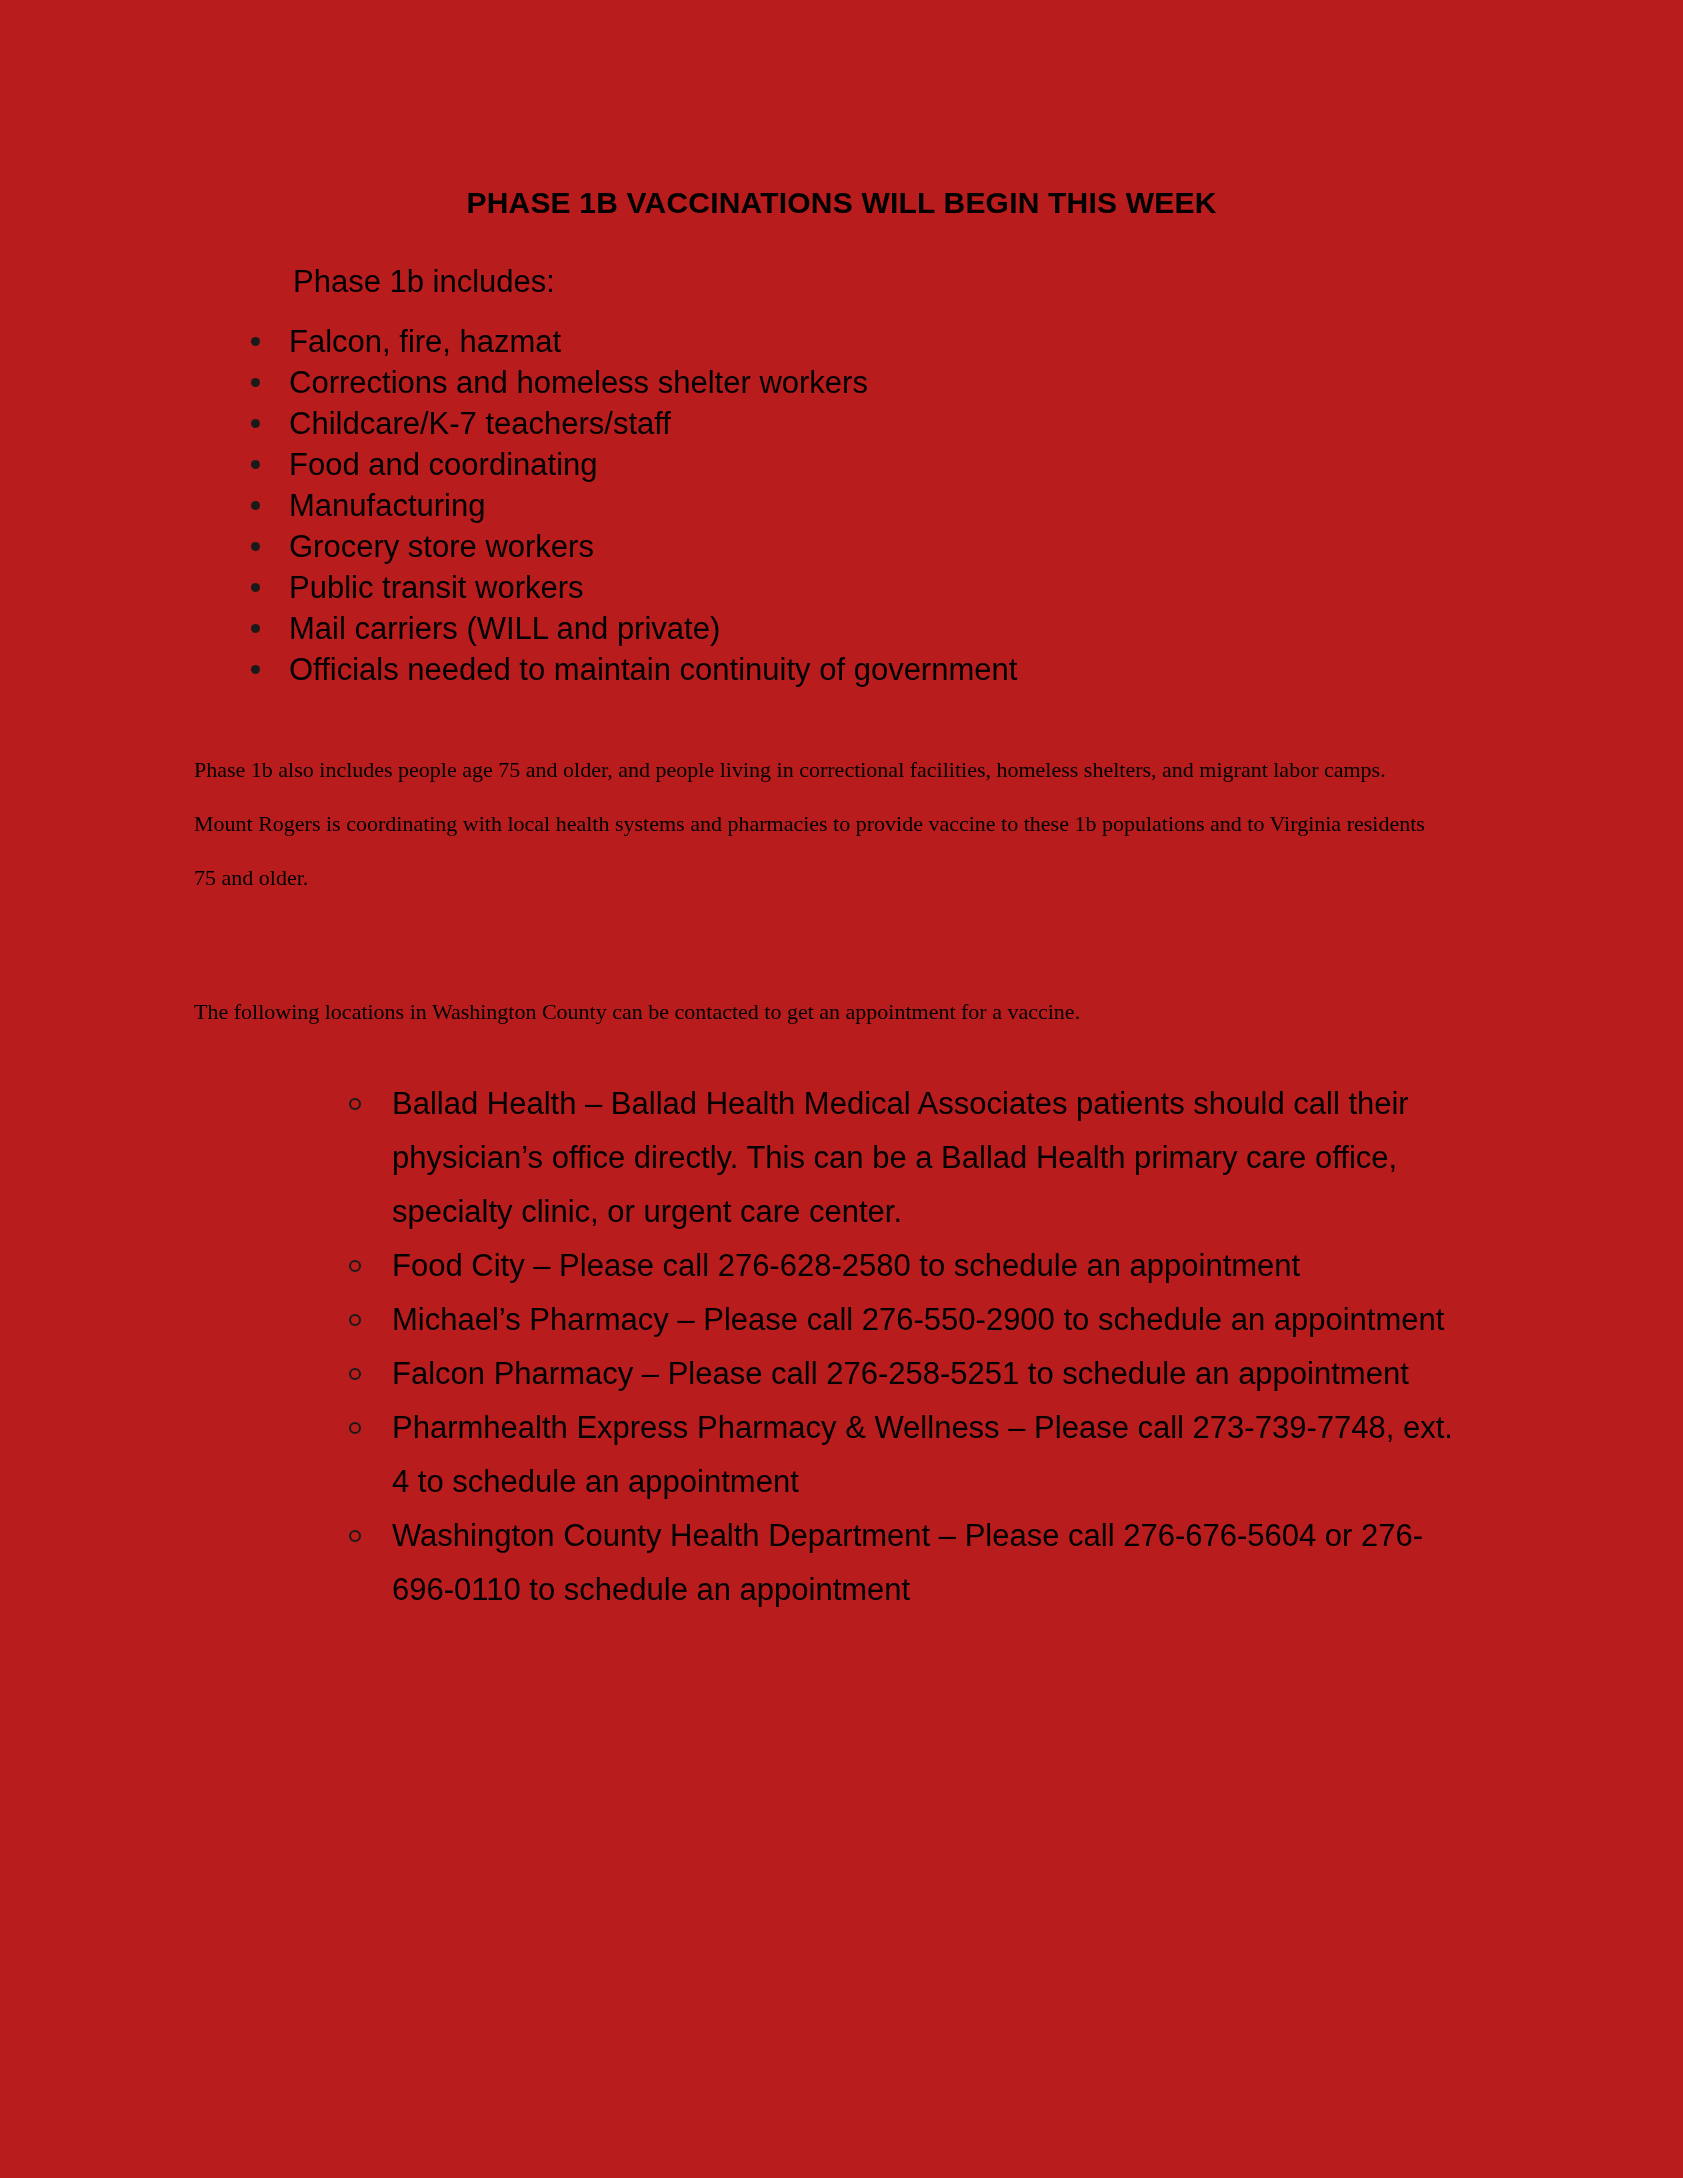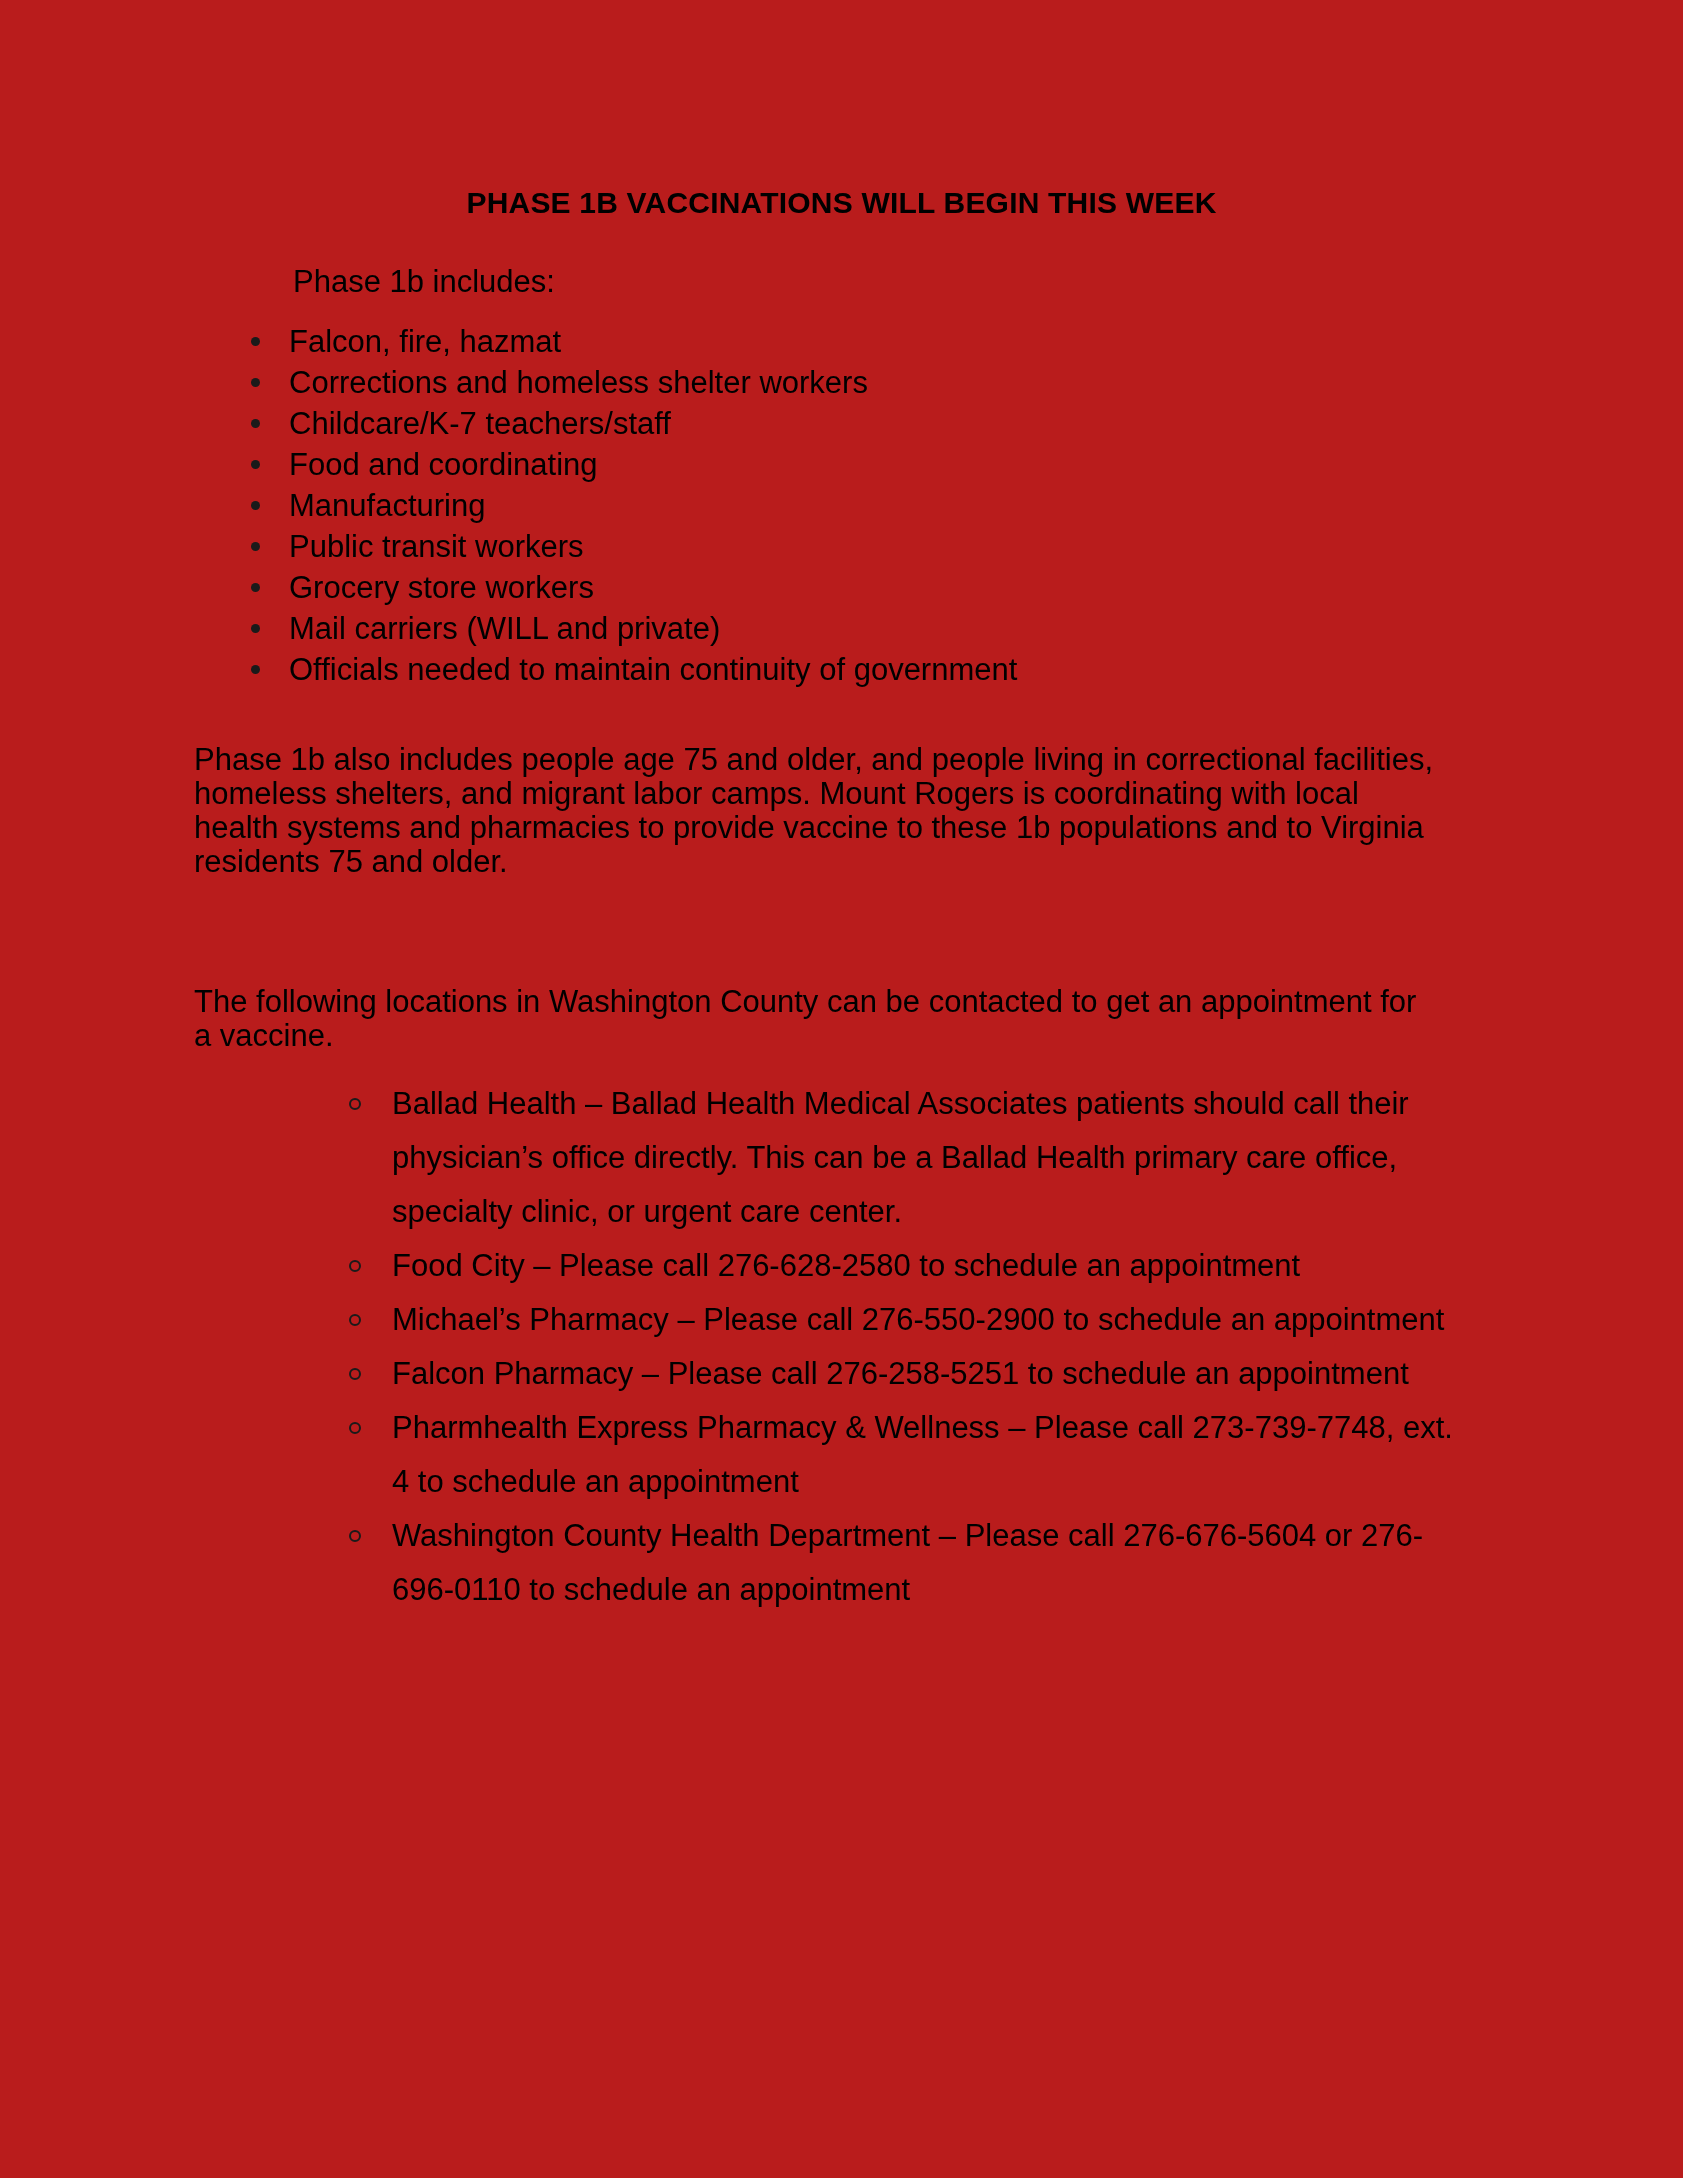--- a/index.html
+++ b/index.html
@@ -67,22 +67,23 @@
     top: 15px;
     width: 9px;
     height: 9px;
     background: #1a1a1a;
     border-radius: 50%;
   }
   .para {
     position: absolute;
     left: 194px;
     width: 1247px;
-    font-size: 31px;
-    line-height: 34px;
+    font-size: 22px;
+    line-height: 54px;
+    font-family: Liberation Serif, serif;
   }
   #para-also { top: 743px; }
   #para-locations { top: 985px; }
 
   .sub-list {
     position: absolute;
     top: 1077px;
     left: 342px;
     width: 1129px;
     list-style: none;
@@ -135,25 +136,25 @@
     <li>
       <span class="dot"></span>
       <span>Food and coordinating</span>
     </li>
     <li>
       <span class="dot"></span>
       <span>Manufacturing</span>
     </li>
     <li>
       <span class="dot"></span>
-      <span>Public transit workers</span>
+      <span>Grocery store workers</span>
     </li>
     <li>
       <span class="dot"></span>
-      <span>Grocery store workers</span>
+      <span>Public transit workers</span>
     </li>
     <li>
       <span class="dot"></span>
       <span>Mail carriers (WILL and private)</span>
     </li>
     <li>
       <span class="dot"></span>
       <span>Officials needed to maintain continuity of government</span>
     </li>
   </ul>

